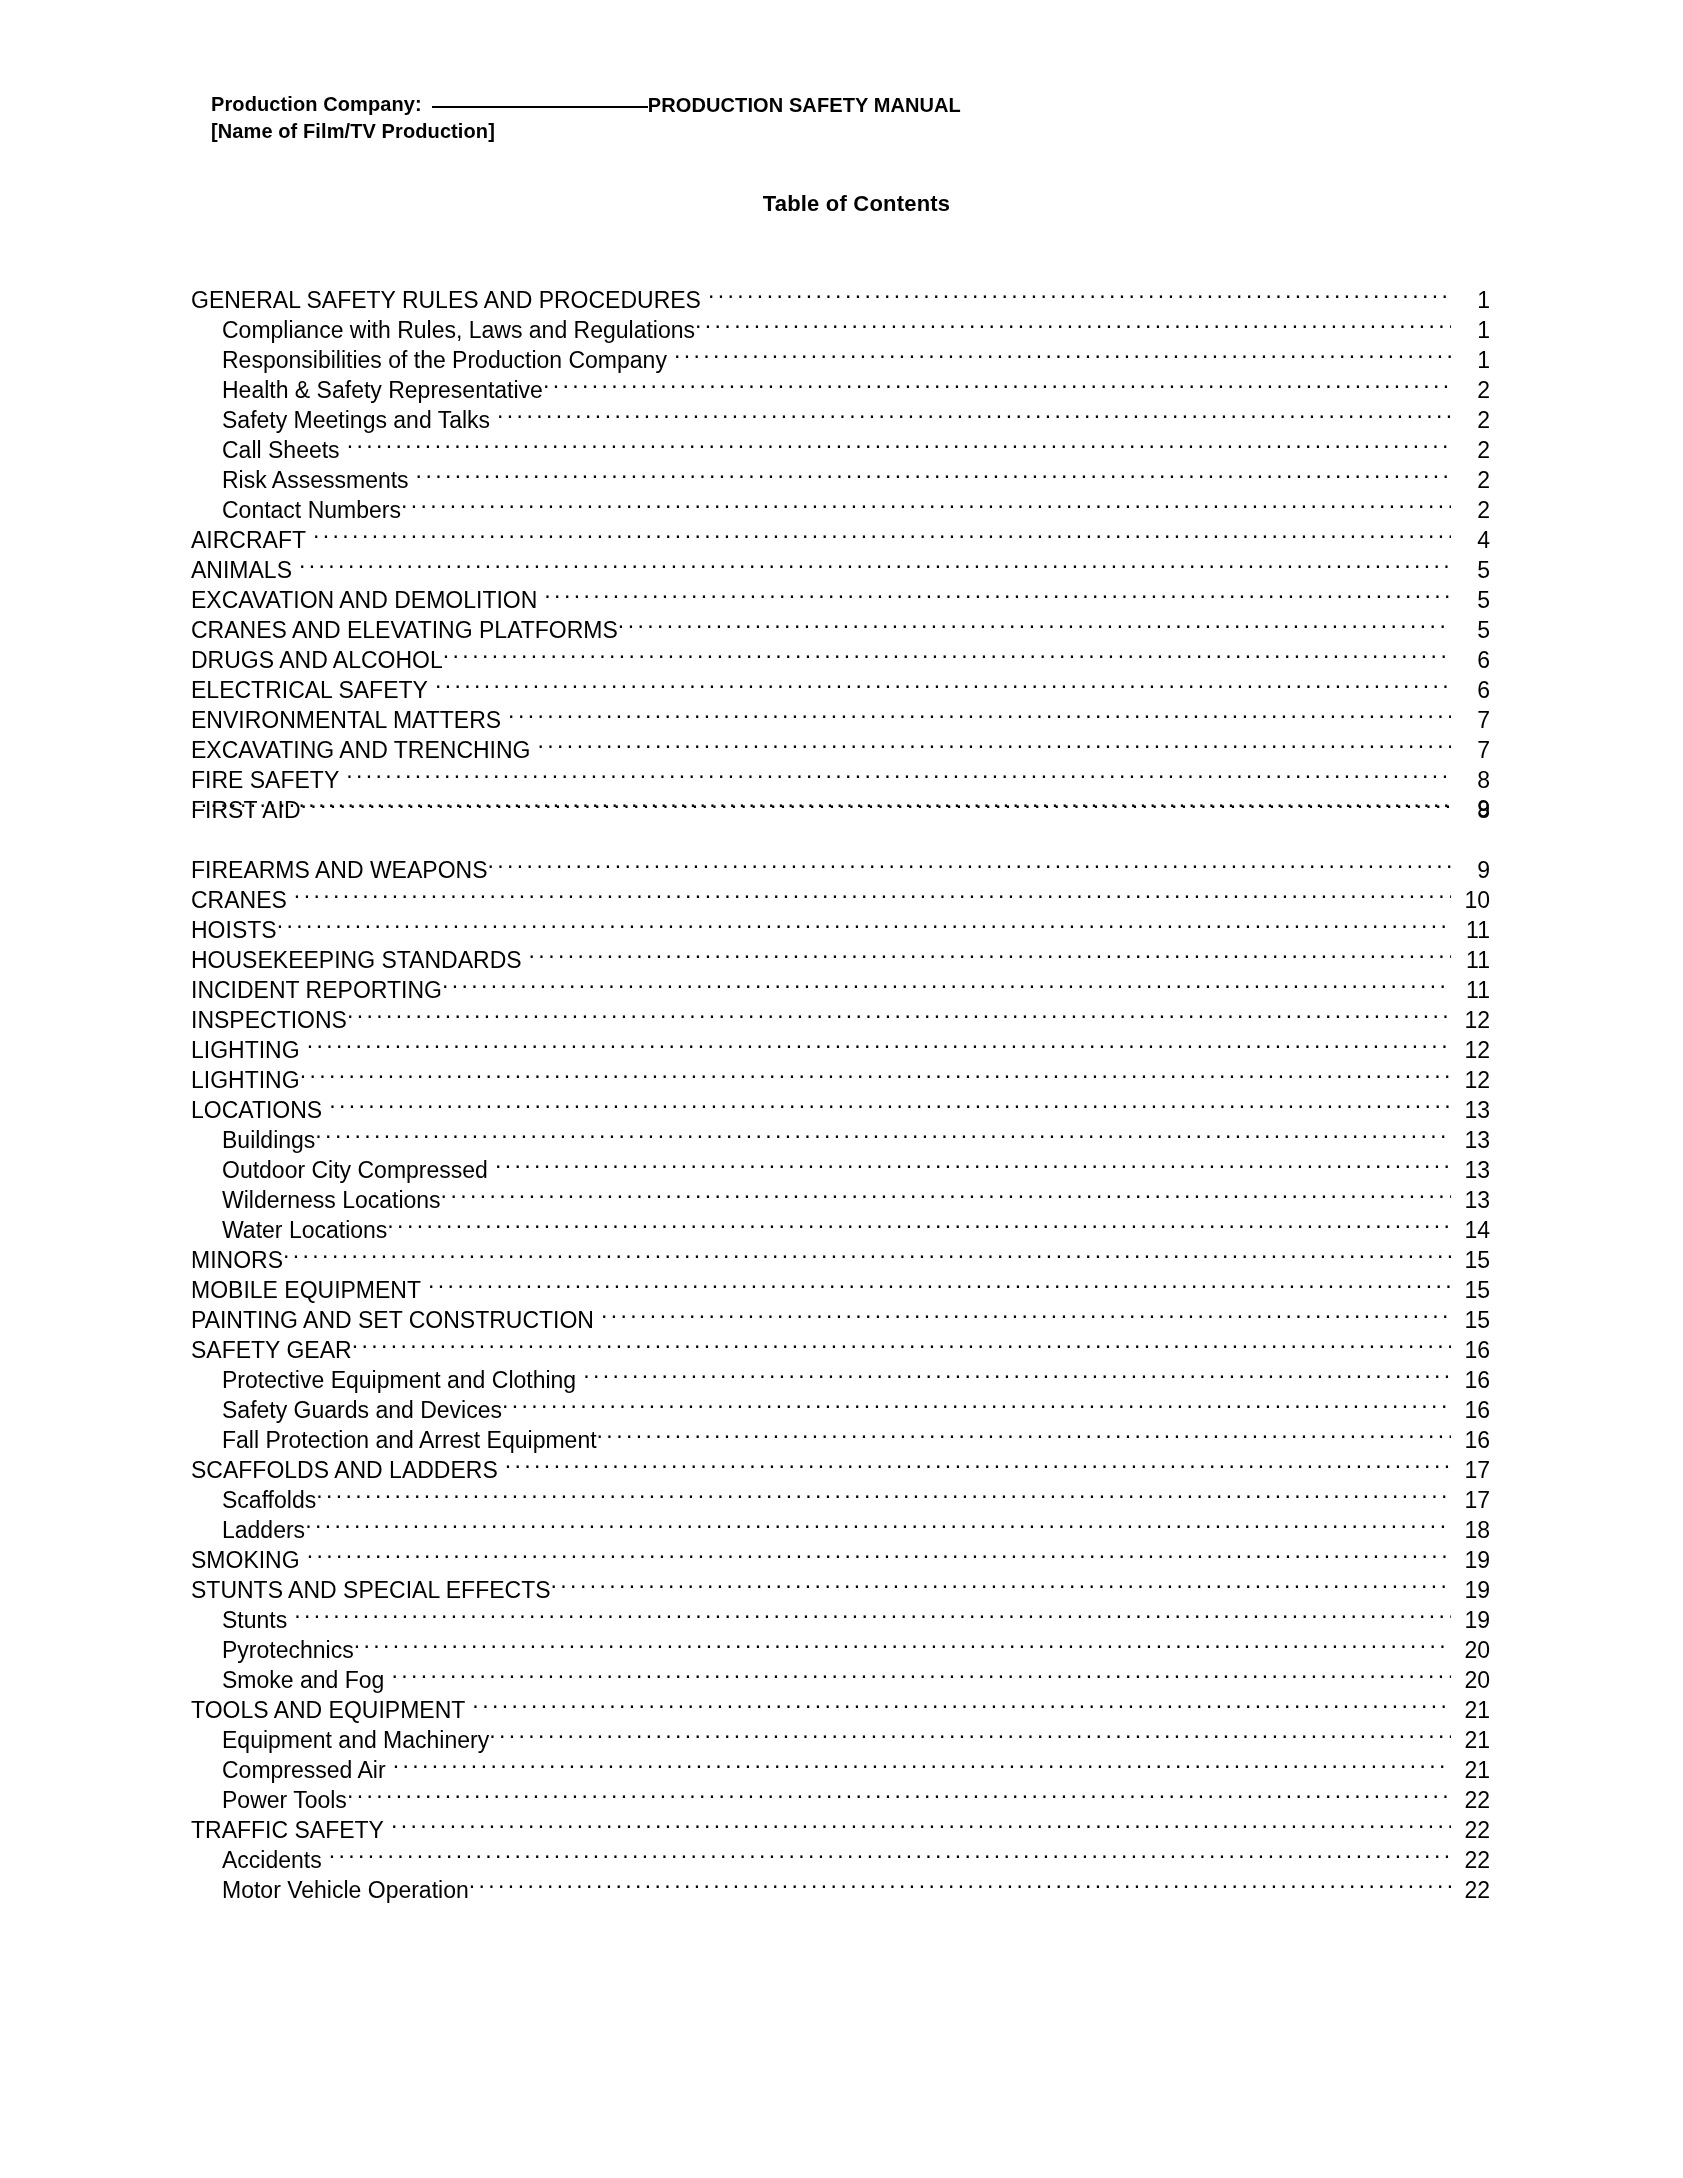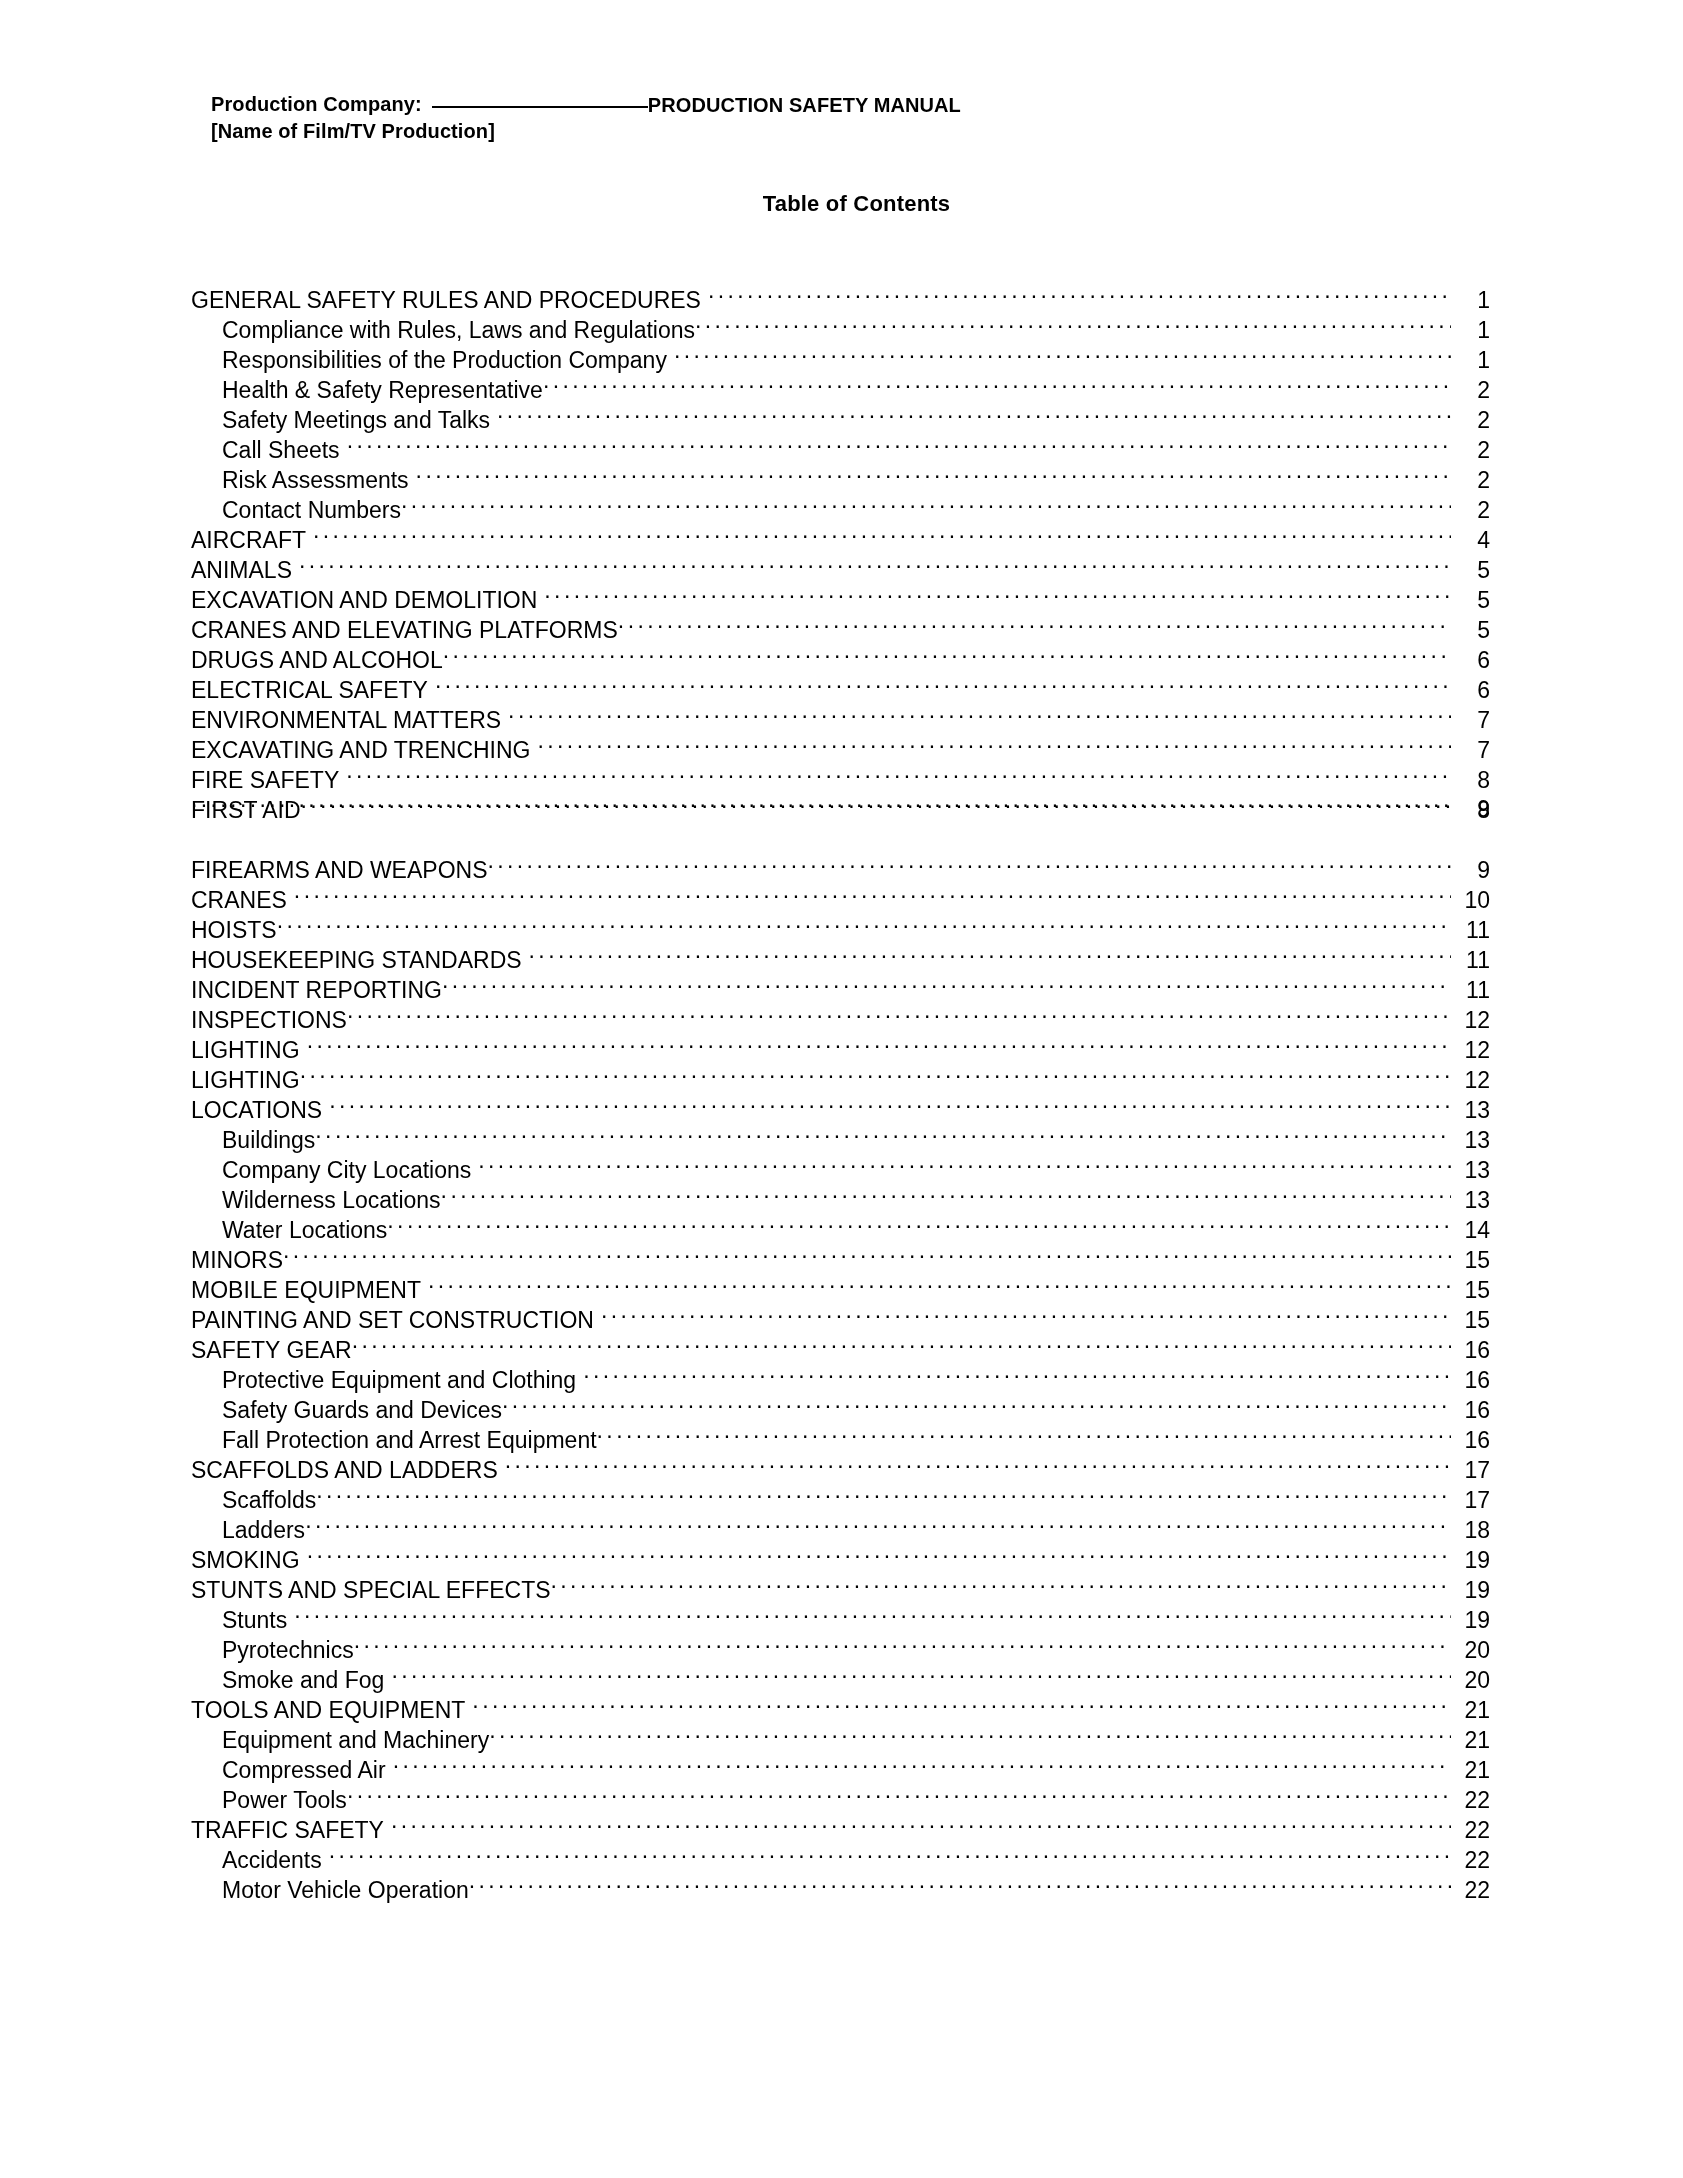--- a/index.html
+++ b/index.html
@@ -316,21 +316,21 @@
         <span class="toc-dots"></span>
         <span class="toc-page">13</span>
       </div>
       <div class="toc-row lvl2">
         <span class="toc-label">Buildings</span>
         <span class="toc-gap tight"></span>
         <span class="toc-dots"></span>
         <span class="toc-page">13</span>
       </div>
       <div class="toc-row lvl2">
-        <span class="toc-label">Company City Locations</span>
+        <span class="toc-label">Outdoor City Compressed</span>
         <span class="toc-gap"></span>
         <span class="toc-dots"></span>
         <span class="toc-page">13</span>
       </div>
       <div class="toc-row lvl2">
         <span class="toc-label">Wilderness Locations</span>
         <span class="toc-gap tight"></span>
         <span class="toc-dots"></span>
         <span class="toc-page">13</span>
       </div>

